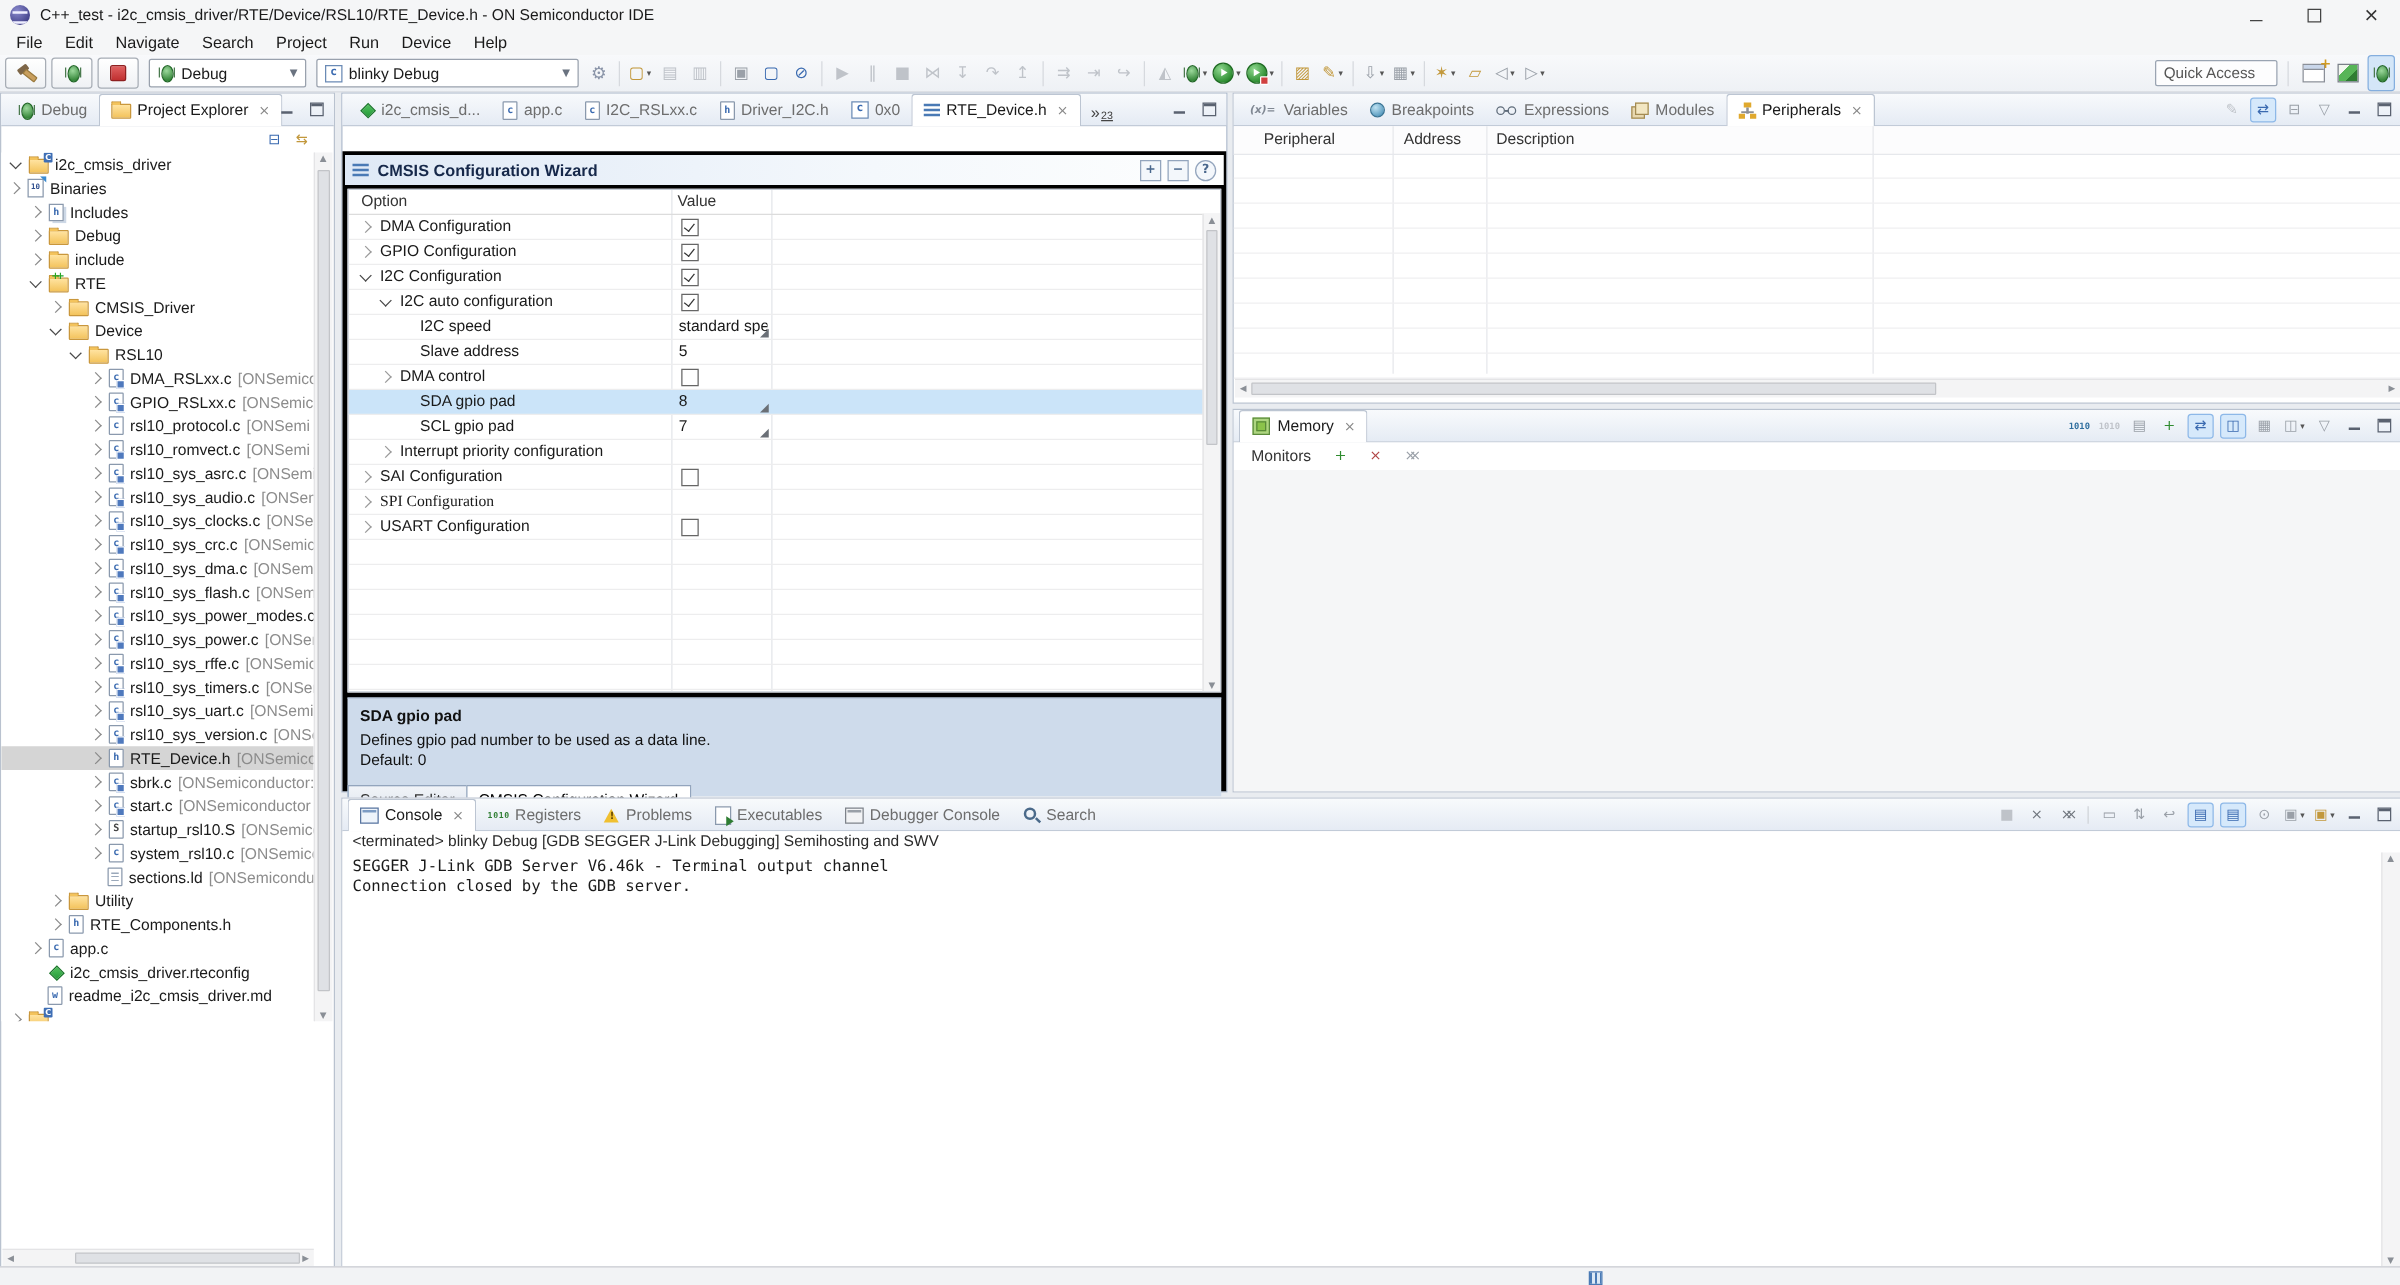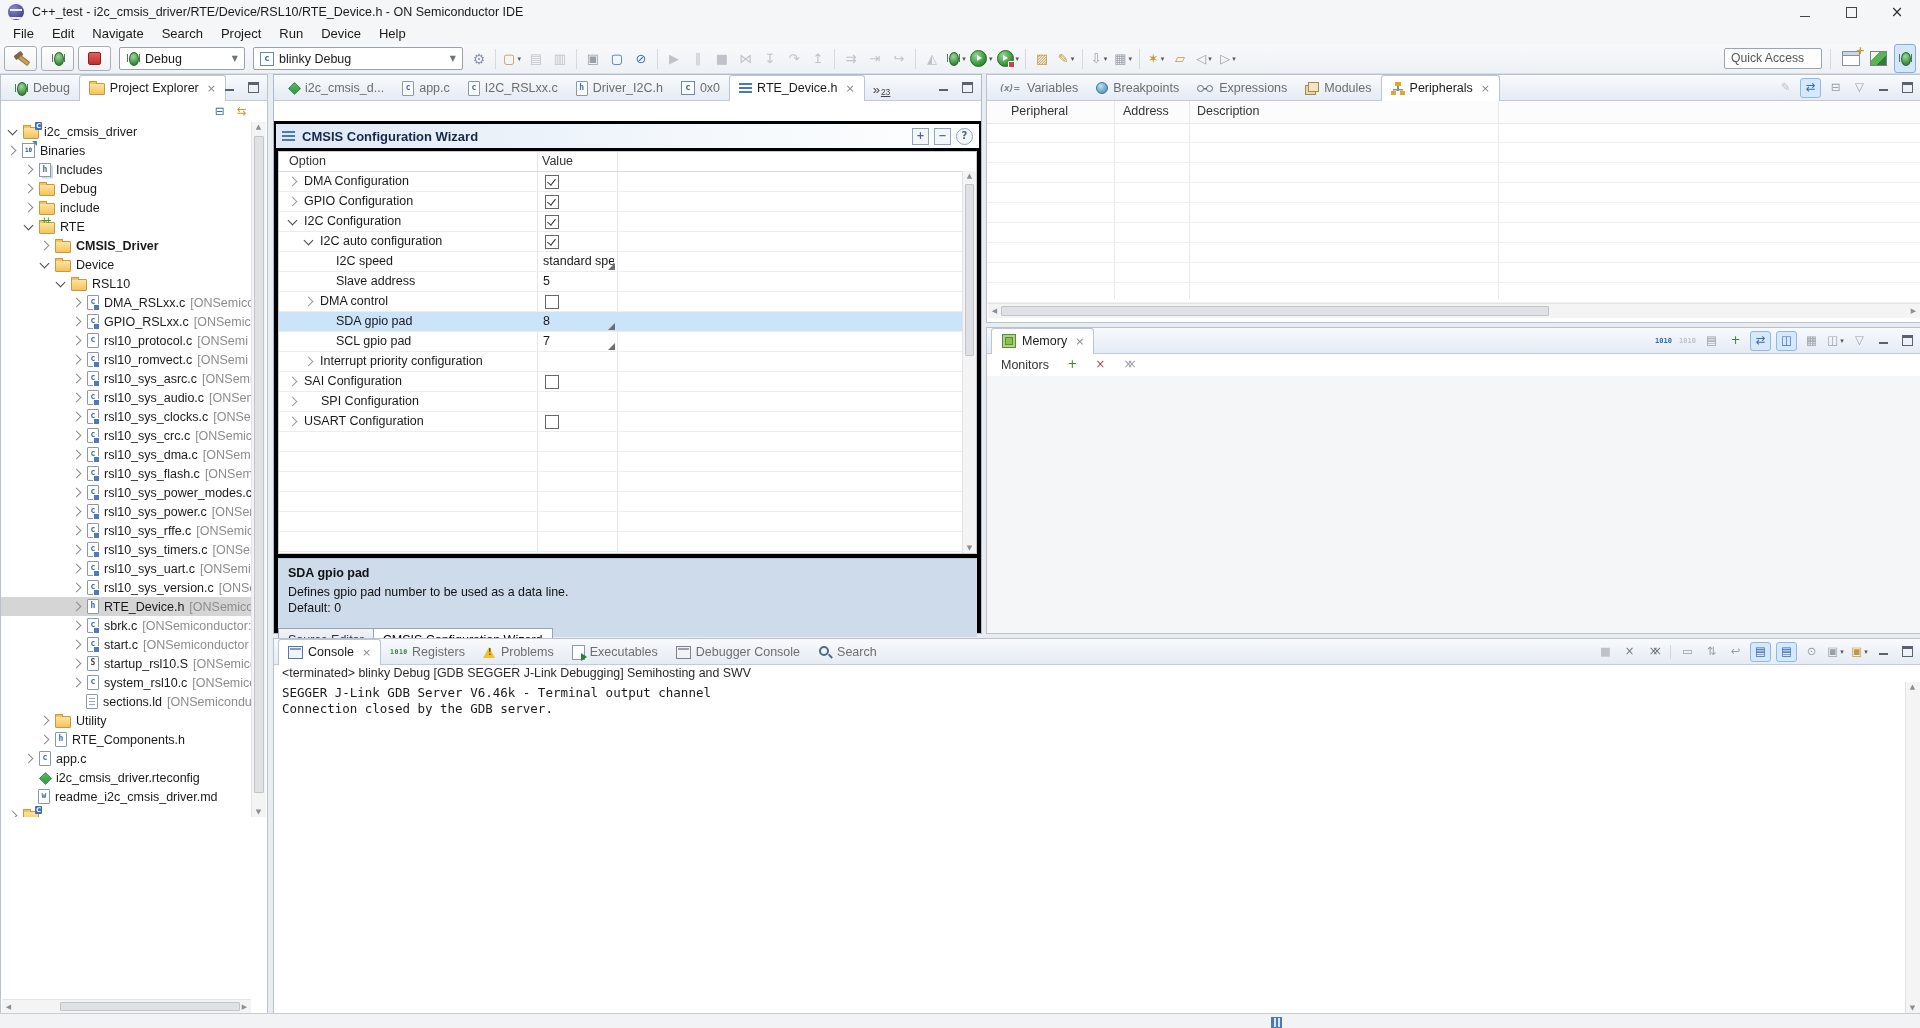--- a/index.html
+++ b/index.html
@@ -421,21 +421,21 @@
         <div class="trow" style="padding-left: 24px;">
           <span class="chev"></span>
           <span class="ic ic-folder"></span>
           <span class="tlabel">include</span>
         </div>
         <div class="trow" style="padding-left: 24px;">
           <span class="chev open"></span>
           <span class="ic ic-folder rte"></span>
           <span class="tlabel">RTE</span>
         </div>
-        <div class="trow" style="padding-left: 40px; font-weight: bold;">
+        <div class="trow" style="padding-left: 40px;">
           <span class="chev"></span>
           <span class="ic ic-folder"></span>
           <span class="tlabel">CMSIS_Driver</span>
         </div>
         <div class="trow" style="padding-left: 40px;">
           <span class="chev open"></span>
           <span class="ic ic-folder"></span>
           <span class="tlabel">Device</span>
         </div>
         <div class="trow" style="padding-left: 56px;">
@@ -720,21 +720,21 @@
               <span class="wchev" style="left: 26px;"></span>
               <span class="wlabel" style="left: 41px;">Interrupt priority configuration</span>
             </div>
             <div class="wrow">
               <span class="wchev" style="left: 10px;"></span>
               <span class="wlabel" style="left: 25px;">SAI Configuration</span>
               <span class="cb"></span>
             </div>
             <div class="wrow">
               <span class="wchev" style="left: 10px;"></span>
-              <span class="wlabel" style="left: 42px;">SPI Configuration</span>
+              <span class="wlabel" style="left: 25px; font-family: Liberation Serif, serif;">SPI Configuration</span>
             </div>
             <div class="wrow">
               <span class="wchev" style="left: 10px;"></span>
               <span class="wlabel" style="left: 25px;">USART Configuration</span>
               <span class="cb"></span>
             </div>
             <div class="wrow empty"></div>
             <div class="wrow empty"></div>
             <div class="wrow empty"></div>
             <div class="wrow empty"></div>

